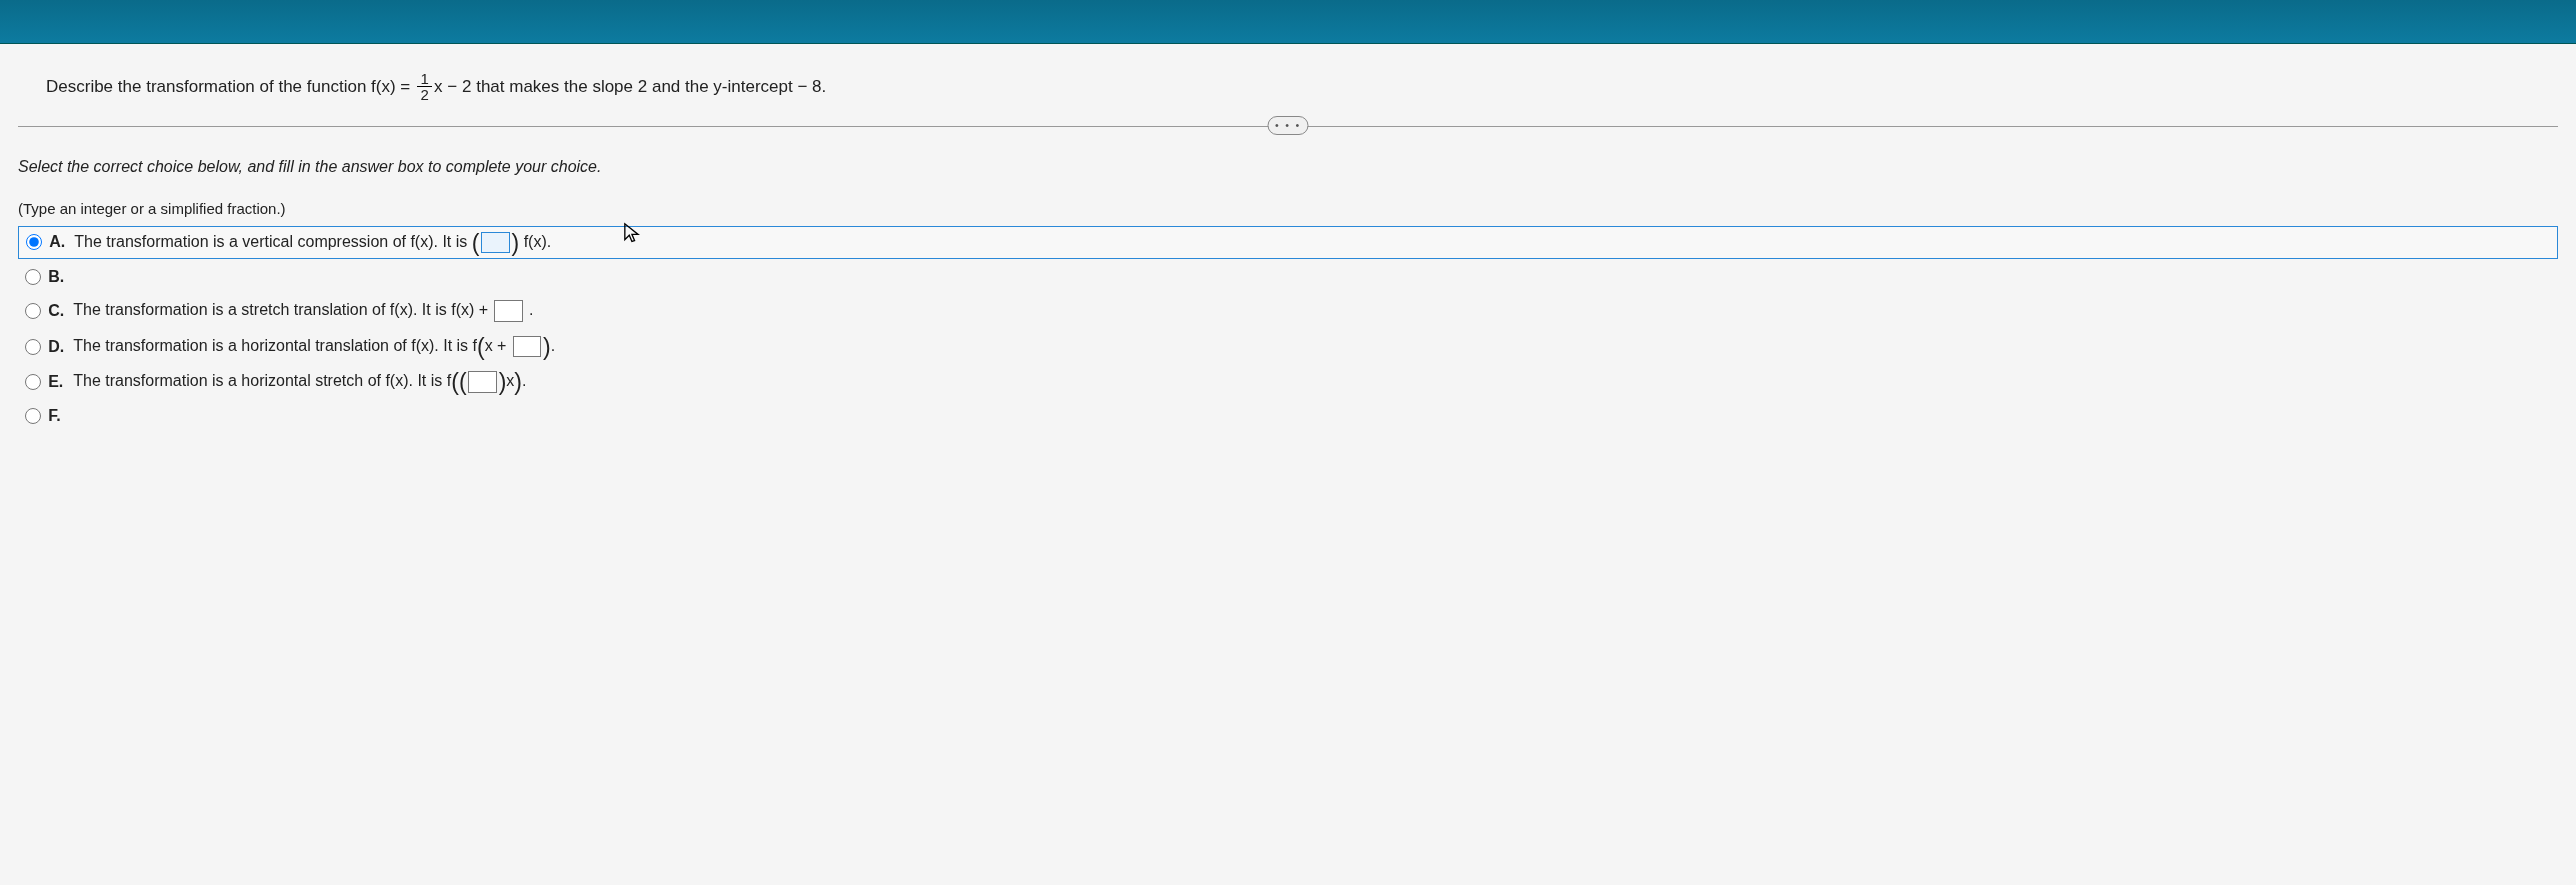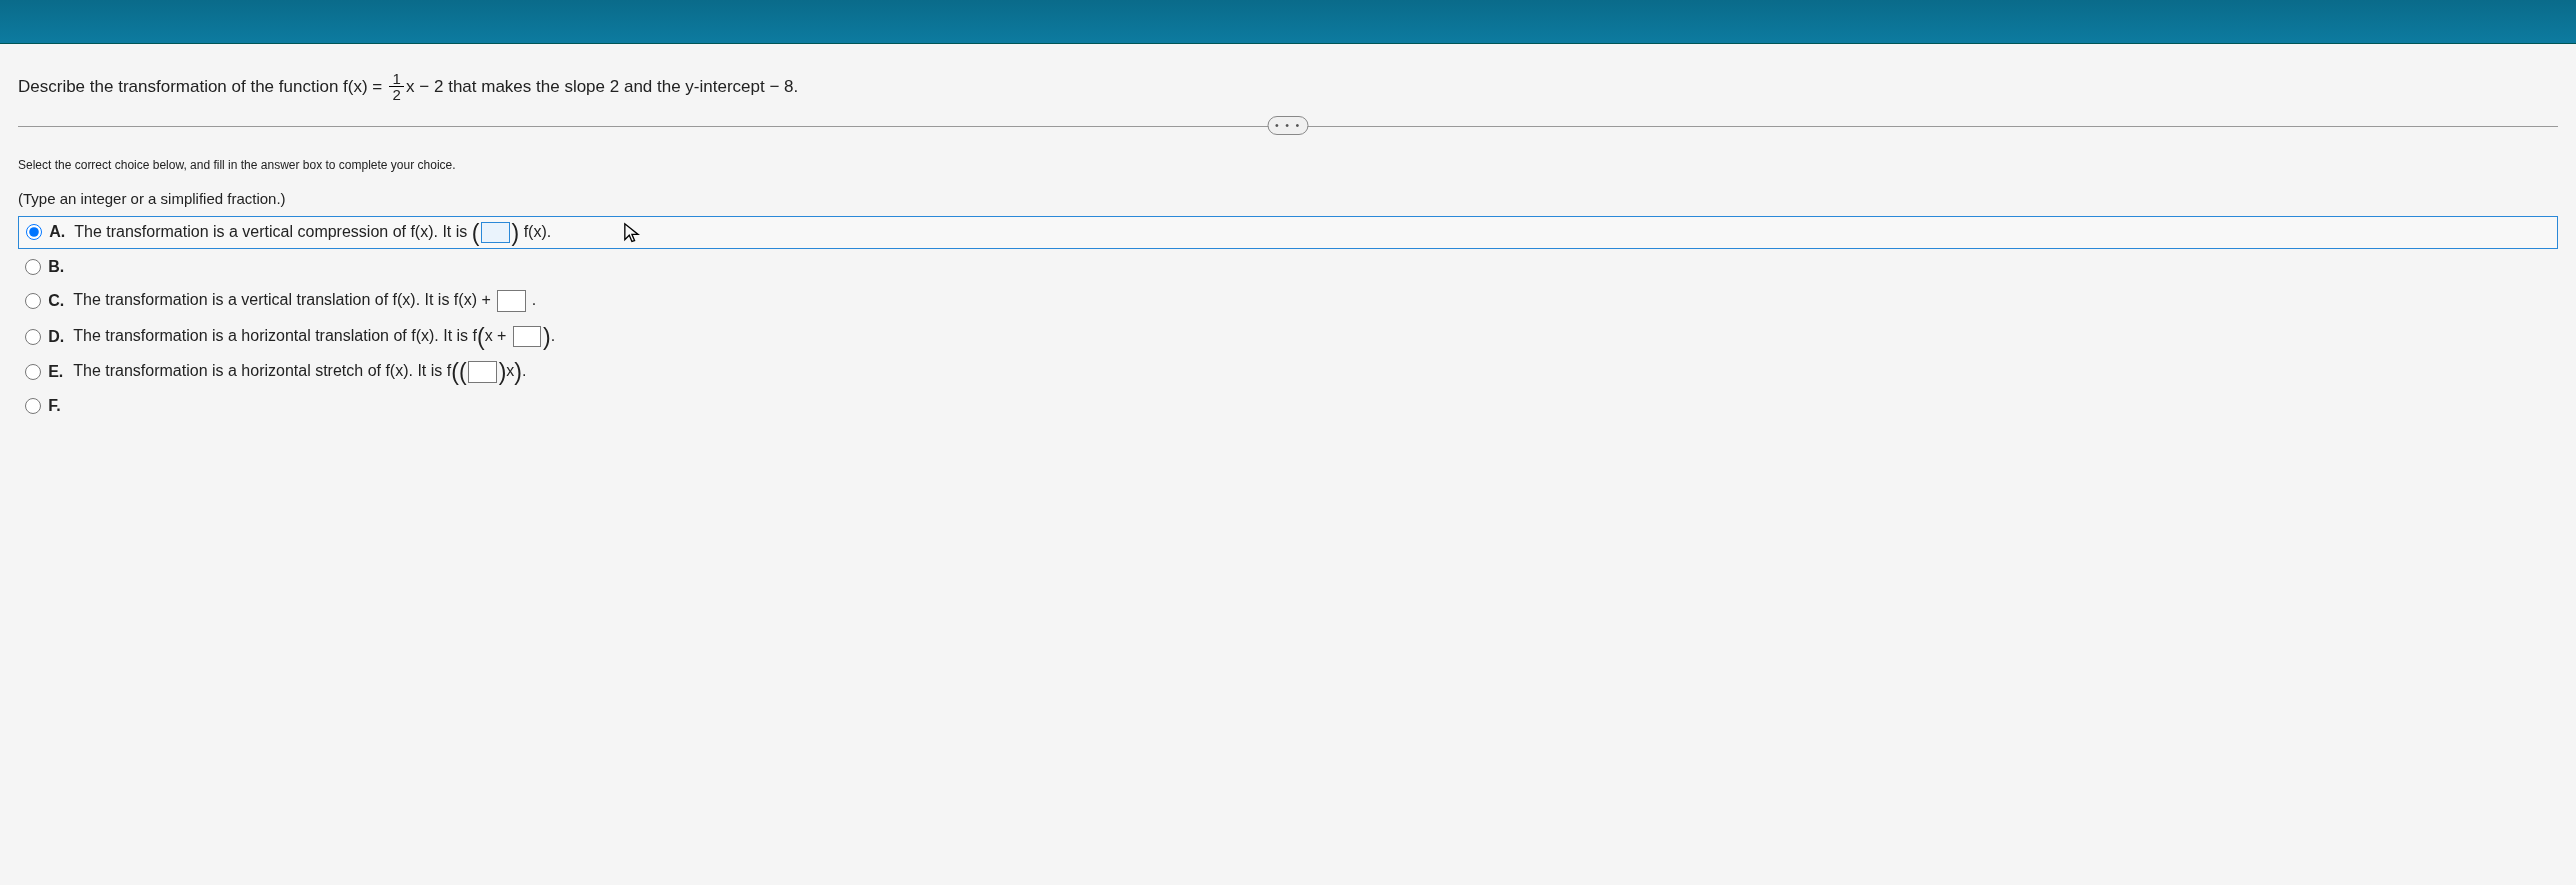--- a/index.html
+++ b/index.html
@@ -14,20 +14,21 @@
     background: linear-gradient(to bottom, #0a6b8a, #0d7ba0);
     border-bottom: 1.8px solid #055;
   }
   .content {
     padding: 27px 18px 18px 18px;
   }
   .question-stem {
     font-size: 17px;
     line-height: 1.4;
     margin-bottom: 16px;
+    margin-left: 28px;
   }
   .frac {
     display: inline-block;
     vertical-align: middle;
     text-align: center;
     margin: 0 1.8px;
   }
   .frac .num { display: block; border-bottom: 1.3px solid #000; padding: 0 3.6px; line-height:1; font-size:15px;}
   .frac .den { display: block; padding: 0 3.6px; line-height:1.1; font-size:15px;}
   .divider-row {
@@ -46,22 +47,23 @@
     border-radius: 9.8px;
     background: #f0f0f0;
     font-size: 10.7px;
     line-height: 16px;
     text-align: center;
     color: #555;
     letter-spacing: 1.8px;
     cursor: pointer;
   }
   .instructions {
-    font-size: 12px;
-    margin-bottom: 18px;
+    font-size: 16px;
+    margin-bottom: 24px;
+    font-style: italic;
   }
   .hint {
     font-size: 15px;
     margin-bottom: 9px;
   }
   .choices { }
   .choice {
     display: flex;
     align-items: center;
     padding: 5.3px 7.1px;
@@ -147,21 +149,21 @@
 
     <label class="choice">
       <input type="radio" name="ans" style="">
       <span class="letter">B.</span>
     </label>
 
     <label class="choice">
       <input type="radio" name="ans" style="">
       <span class="letter">C.</span>
       <span class="text">
-        <span>The transformation is a vertical translation of f(x). It is f(x) + </span><input class="answer-box" style=""> .
+        <span>The transformation is a stretch translation of f(x). It is f(x) + </span><input class="answer-box" style=""> .
       </span>
     </label>
 
     <label class="choice">
       <input type="radio" name="ans" style="">
       <span class="letter">D.</span>
       <span class="text">
         <span>The transformation is a horizontal translation of f(x). It is f</span><span class="big-paren">(</span>x + <input class="answer-box" style=""><span class="big-paren">)</span>.
       </span>
     </label>

